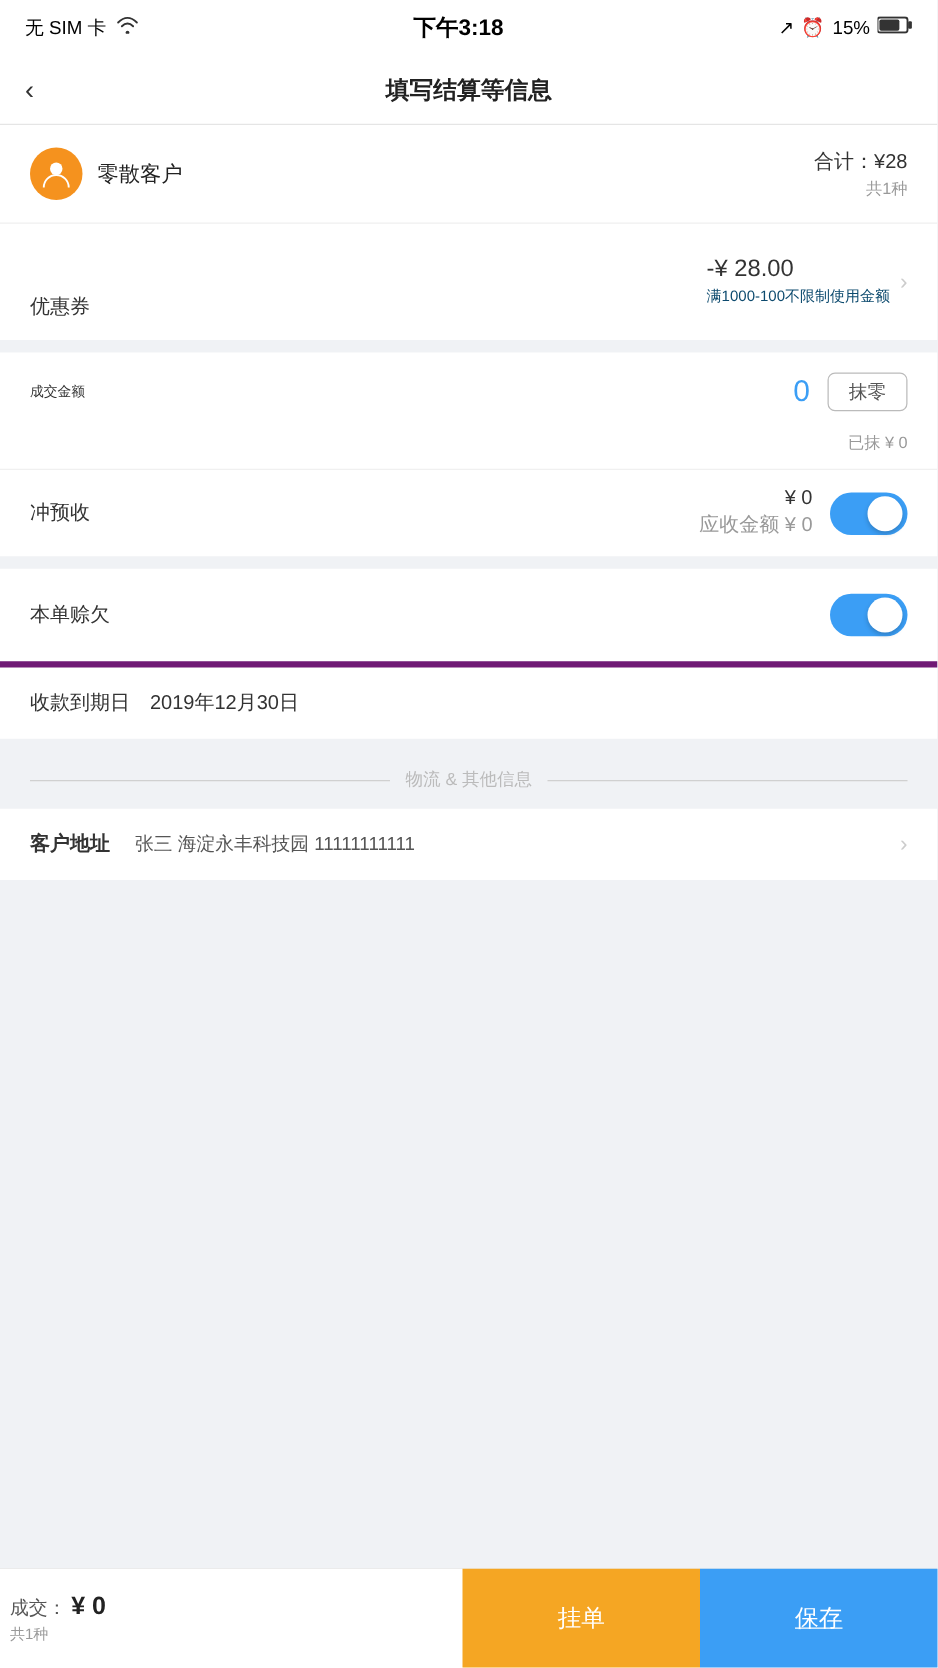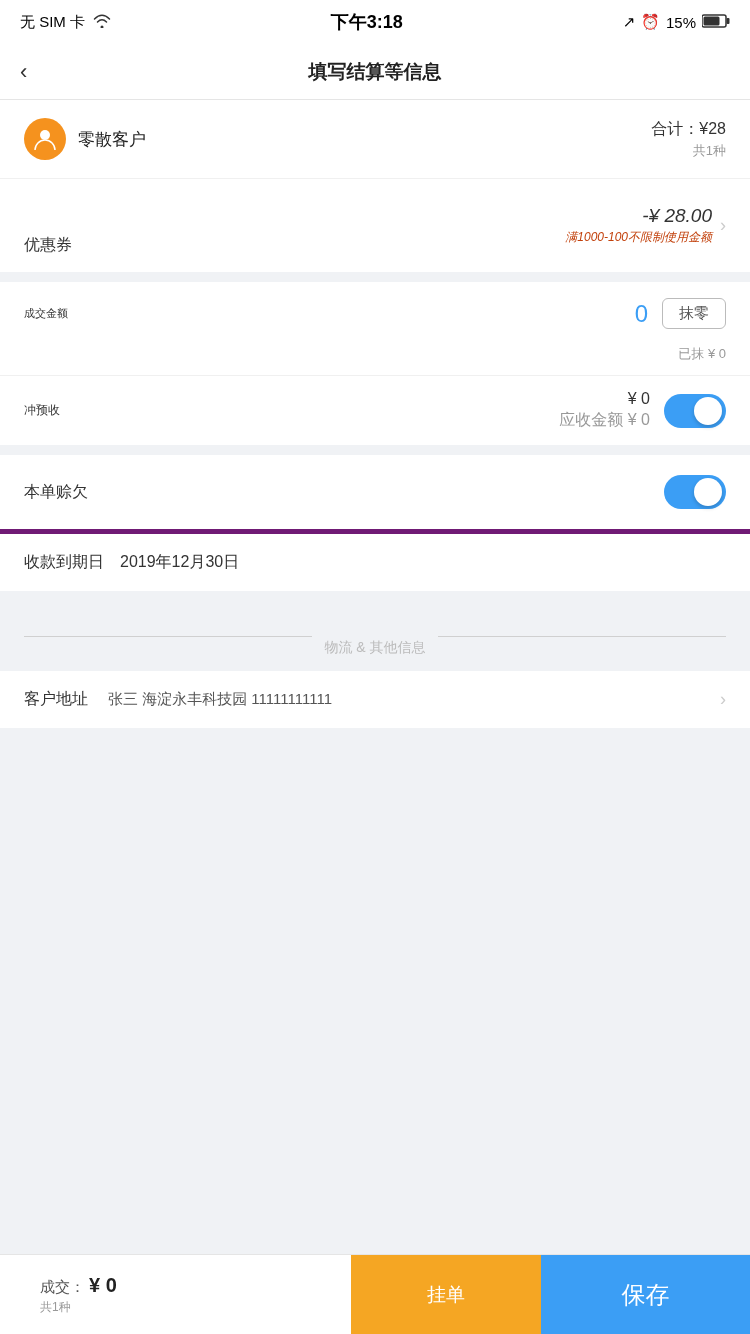--- a/index.html
+++ b/index.html
@@ -116,31 +116,29 @@
       font-size: 16px;
       color: #333;
       margin-top: 40px;
     }
     .row-right {
       display: flex;
       align-items: center;
       gap: 8px;
     }
     .row-value-discount {
-      text-align: right;
-      font-style: italic;
     }
     .discount-amount {
       font-size: 19px;
       color: #333;
       font-weight: 500;
     }
     .discount-desc {
       font-size: 12px;
-      color: #c2410c;
+      color: #0c4a6e;
       margin-top: 2px;
     }
     .chevron-right {
       color: #ccc;
       font-size: 18px;
     }
 
     
     .tx-section {
       background: #fff;
@@ -184,21 +182,21 @@
 
     
     .prepay-row {
       display: flex;
       align-items: center;
       justify-content: space-between;
       padding: 14px 24px;
       border-top: 1px solid #f0f0f0;
     }
     .prepay-label {
-      font-size: 12px;
+      font-size: 16px;
       color: #333;
     }
     .prepay-right {
       display: flex;
       align-items: center;
       gap: 14px;
     }
     .prepay-values {
       text-align: right;
     }
@@ -266,35 +264,35 @@
     .logistics-line::before,
     .logistics-line::after {
       content: '';
       flex: 1;
       height: 1px;
       background: #d0d0d0;
     }
     .logistics-text {
       font-size: 14px;
       color: #bbb;
-      margin-top: 24px;
     }
 
     
     .address-row {
       display: flex;
       align-items: center;
       padding: 18px 24px;
       gap: 20px;
       justify-content: space-between;
     }
     .address-label {
       font-size: 16px;
       color: #333;
       flex-shrink: 0;
+      font-weight: bold;
     }
     .address-value {
       font-size: 15px;
       color: #555;
       flex: 1;
     }
 
     
     .bottom-bar {
       position: fixed;
@@ -302,21 +300,21 @@
       left: 0;
       width: 750px;
       height: 80px;
       background: #fff;
       display: flex;
       align-items: center;
       border-top: 1px solid #e5e5e5;
     }
     .bottom-info {
       flex: 1;
-      padding: 0 40px;
+      padding: 0 8px;
     }
     .bottom-txlabel {
       font-size: 15px;
       color: #555;
     }
     .bottom-amount {
       font-size: 20px;
       color: #222;
       font-weight: 600;
     }
@@ -333,28 +331,29 @@
       align-items: center;
       justify-content: center;
       font-size: 19px;
       color: #fff;
       font-weight: 500;
       cursor: pointer;
     }
     .btn-save {
       background: #3b9ef5;
       height: 100%;
-      width: 209px;
+      width: 190px;
       display: flex;
       align-items: center;
       justify-content: center;
-      font-size: 24px;
+      font-size: 19px;
       color: #fff;
       font-weight: 500;
       cursor: pointer;
+      text-decoration: underline;
     }
   </style>
 </head>
 <body>
 
 <div class="status-bar">
   <div class="status-left">
     <span>无 SIM 卡</span>
     <span>
       <svg width="18" height="14" viewBox="0 0 18 14" fill="none">

